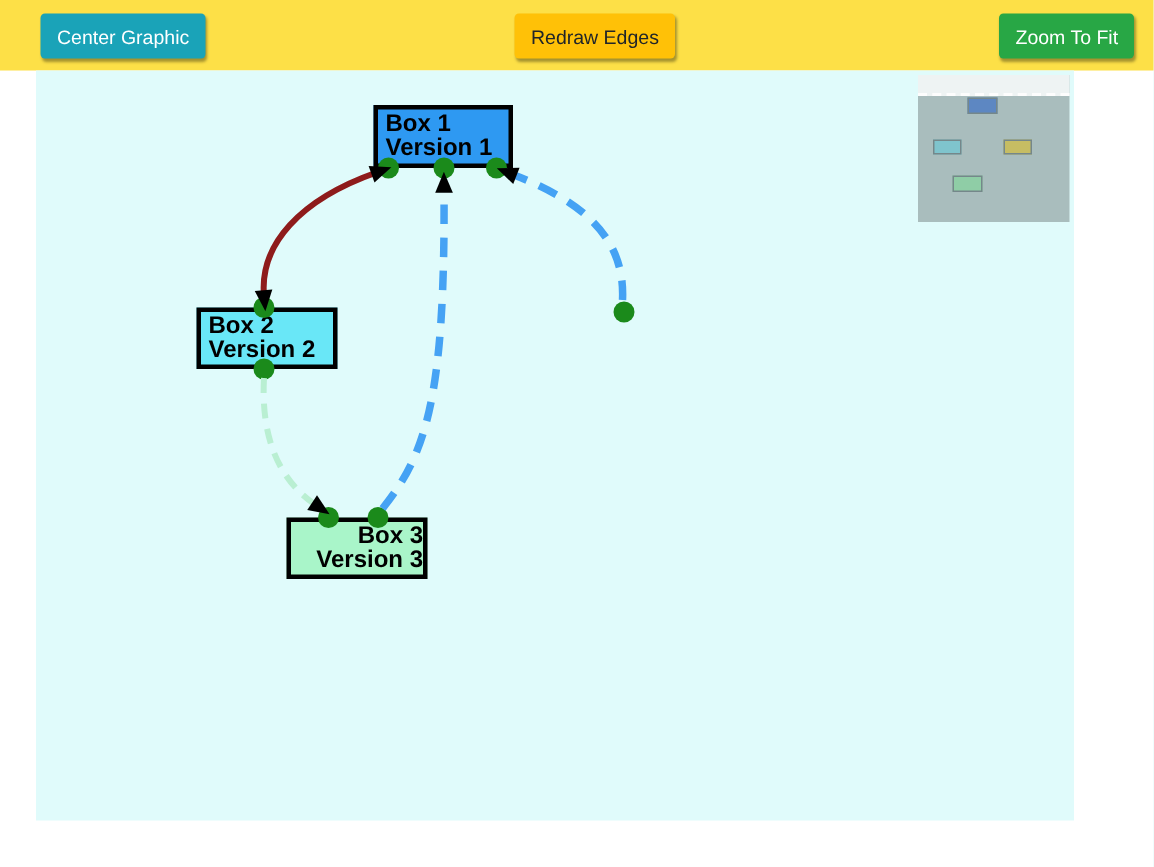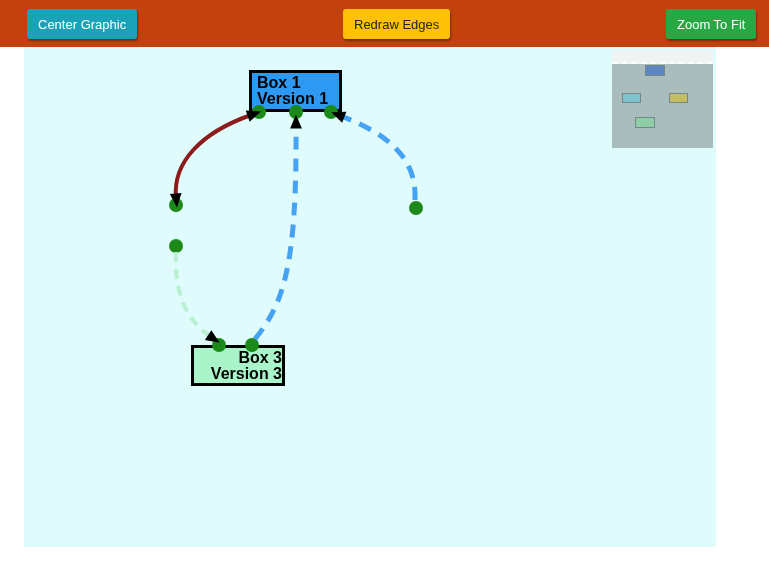--- a/index.html
+++ b/index.html
@@ -4,21 +4,21 @@
 <style>
   html,body{margin:0;padding:0;}
   body{
     width:769px;height:578px;position:relative;overflow:hidden;
     background:#ffffff;
     font-family:"Liberation Sans", sans-serif;
   }
   
   .toolbar{
     position:absolute;left:0;top:0;width:769px;height:47px;
-    background:#c2410c;
+    background:#fde047;
   }
   .tb-btn{
     position:absolute;top:9px;height:30px;
     display:flex;align-items:center;justify-content:center;
     padding:0 11px;border:none;border-radius:3px;
     font-family:"Liberation Sans", sans-serif;font-size:13px;
     cursor:pointer;box-shadow:1px 2px 2px rgba(0,0,0,0.35);
     white-space:nowrap;
   }
   .btn-center{left:27px;background:#1aa3b8;color:#ffffff;}
@@ -57,20 +57,24 @@
   <button class="tb-btn btn-redraw">Redraw Edges</button>
   <button class="tb-btn btn-zoomfit">Zoom To Fit</button>
 </div>
 
 <div class="canvas">
   <div class="nodes-layer">
       <div class="node" style="left: 225px; top: 23px; width: 93px; height: 42px; background: rgb(46, 153, 242);">
         <div class="node-line">Box 1</div>
         <div class="node-line">Version 1</div>
       </div>
+      <div class="node" style="left: 107px; top: 158px; width: 94px; height: 41px; background: rgb(105, 231, 247);">
+        <div class="node-line">Box 2</div>
+        <div class="node-line">Version 2</div>
+      </div>
       <div class="node" style="left: 167px; top: 298px; width: 94px; height: 41px; background: rgb(169, 245, 201); text-align: right;">
         <div class="node-line">Box 3</div>
         <div class="node-line">Version 3</div>
       </div>
     </div>
 
   <svg class="edges-svg" width="692" height="500" xmlns="http://www.w3.org/2000/svg">
     <defs>
       <marker id="arrowEnd" viewBox="0 0 10 10" refX="2.5" refY="5" markerWidth="17" markerHeight="14" orient="auto" markerUnits="userSpaceOnUse">
         <path d="M 0 0.8 L 10 5 L 0 9.2 z" fill="#000000"></path>

